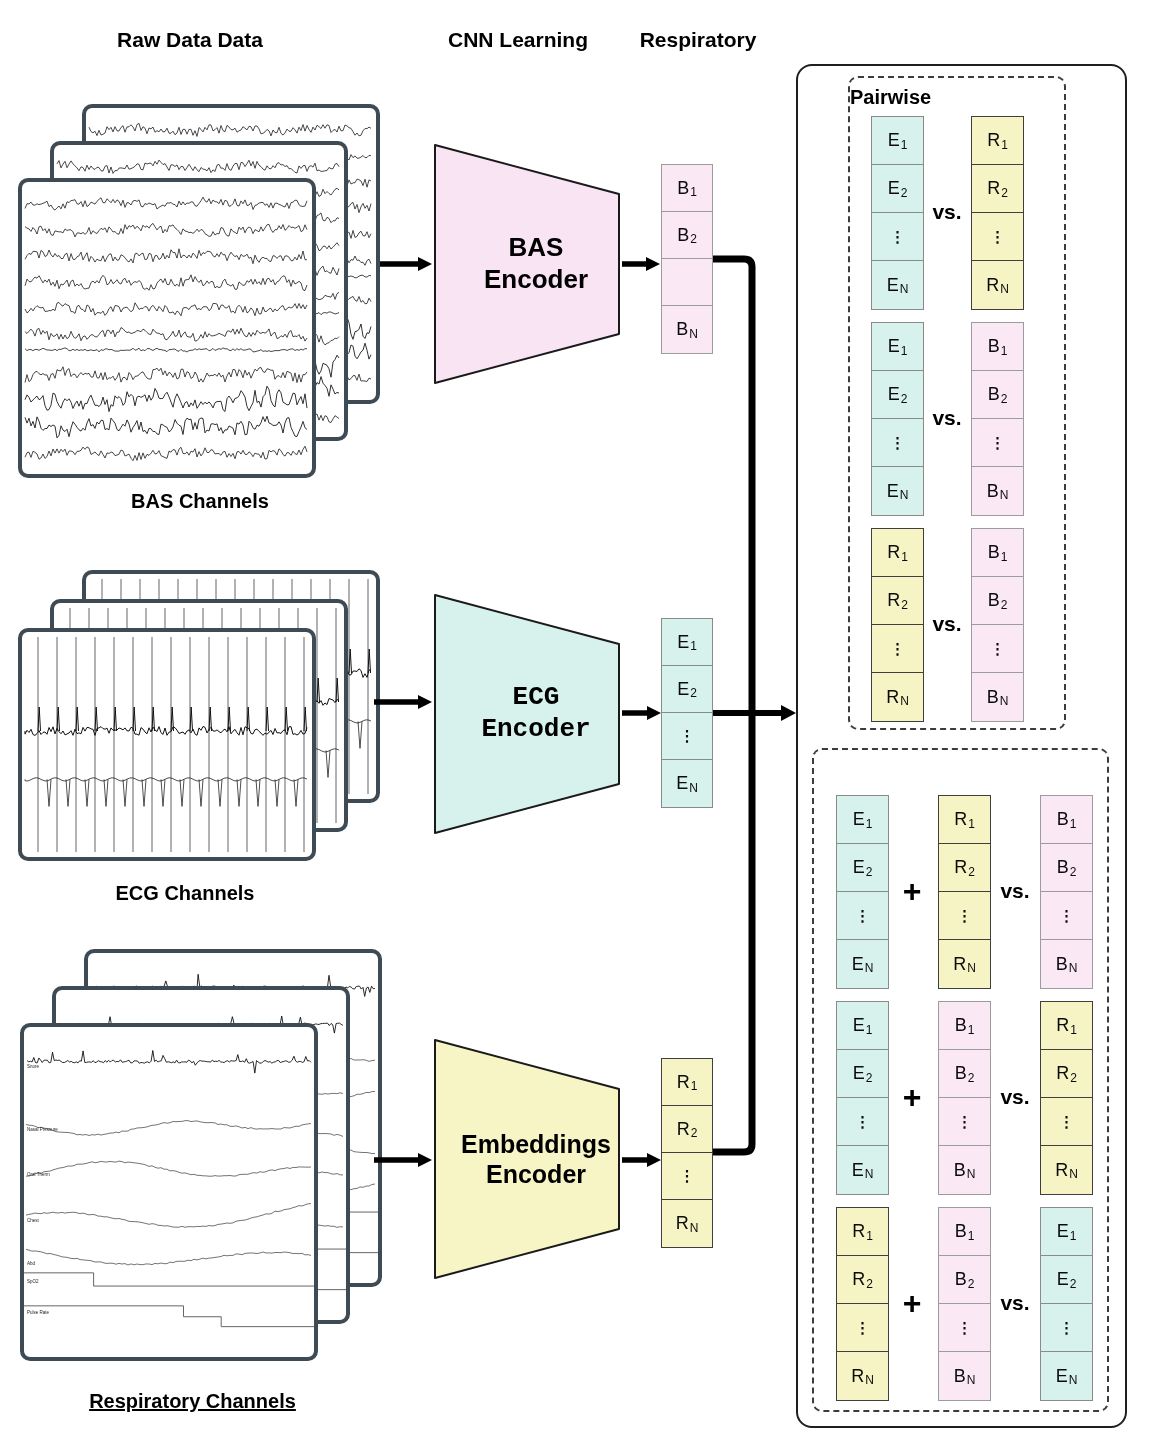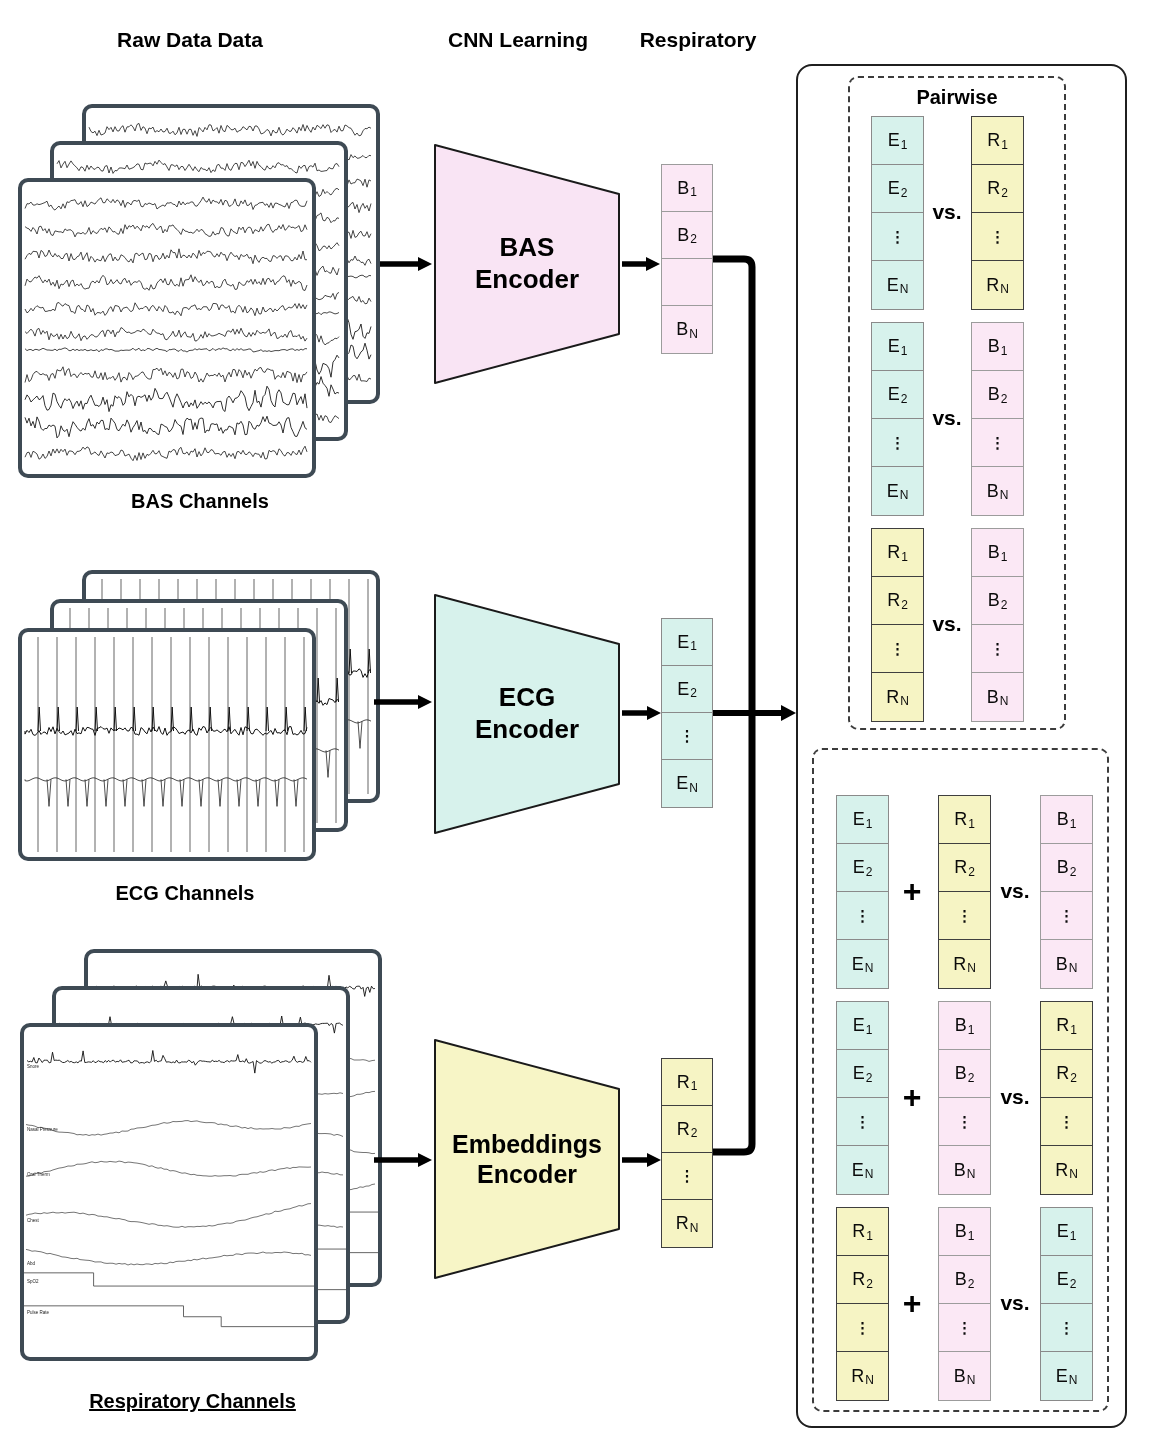--- a/index.html
+++ b/index.html
@@ -4,31 +4,31 @@
 <style>
   html,body{margin:0;padding:0;background:#fff;}
   #root{position:relative;width:1150px;height:1456px;background:#fff;overflow:hidden;
         font-family:"Liberation Sans", sans-serif;color:#000;}
   .hdr{position:absolute;font-weight:bold;font-size:21px;text-align:center;white-space:nowrap;}
   .panel{position:absolute;background:#fff;border:4px solid #3e4a54;border-radius:10px;box-sizing:border-box;overflow:hidden;}
   .panel svg{position:absolute;left:0;top:0;}
   .stacklabel{position:absolute;font-weight:bold;font-size:20px;text-align:center;}
   .encoder{position:absolute;width:190px;height:244px;}
   .encoder svg{position:absolute;left:0;top:0;}
-  .enc-label{position:absolute;left:0;top:0;width:100%;height:100%;display:flex;flex-direction:column;
+  .enc-label{position:absolute;left:9px;top:0;width:100%;height:100%;display:flex;flex-direction:column;
              align-items:center;justify-content:center;font-weight:bold;font-size:26px;line-height:1.22;text-align:center;}
   .estack{position:absolute;width:52px;box-sizing:border-box;}
   .cstack{position:absolute;width:53px;box-sizing:border-box;}
   .cell{box-sizing:border-box;display:flex;align-items:center;justify-content:center;
         font-size:18px;font-weight:500;color:#0b0b0b;}
   .cell .s{font-size:12px;position:relative;top:4px;margin-left:1px;}
   .cell .dots{font-size:15px;font-weight:bold;letter-spacing:0;}
   .obox{position:absolute;border:2px solid #1f1f1f;border-radius:16px;}
   .dbox{position:absolute;border:2px dashed #3c3c3c;border-radius:10px;}
-  .dbox-title{position:absolute;left:0;top:8px;width:100%;text-align:center;font-weight:bold;font-size:20px;}
+  .dbox-title{position:absolute;left:0;top:8px;width:100%;text-align:left;font-weight:bold;font-size:20px;}
   .opword{position:absolute;font-weight:bold;transform:translate(-50%,-50%);white-space:nowrap;}
   #arrows{position:absolute;left:0;top:0;pointer-events:none;}
 </style>
 </head>
 <body>
 
 <div id="root">
 
   <div class="hdr" style="left:60px;top:28px;width:260px;">Raw Data Data</div>
   <div class="hdr" style="left:408px;top:28px;width:220px;">CNN Learning</div>
@@ -196,21 +196,21 @@
 
   <div class="encoder" style="left:432px;top:142px;">
     <svg width="190" height="244" viewBox="0 0 190 244">
       <path class="encshape" d="M3 3 L187 52 L187 192 L3 241 Z" stroke="#1a1a1a" stroke-width="2" stroke-linejoin="round" fill="#f9e4f4"></path>
     </svg>
     <div class="enc-label">
       <span>BAS</span>
       <span>Encoder</span>
     </div>
   </div>
-  <div class="encoder" style="left:432px;top:592px;">
+  <div class="encoder" style="left:432px;top:592px;font-family:Liberation Mono, monospace;">
     <svg width="190" height="244" viewBox="0 0 190 244">
       <path class="encshape" d="M3 3 L187 52 L187 192 L3 241 Z" stroke="#1a1a1a" stroke-width="2" stroke-linejoin="round" fill="#d7f2ec"></path>
     </svg>
     <div class="enc-label">
       <span>ECG</span>
       <span>Encoder</span>
     </div>
   </div>
   <div class="encoder" style="left:432px;top:1037px;">
     <svg width="190" height="244" viewBox="0 0 190 244">

